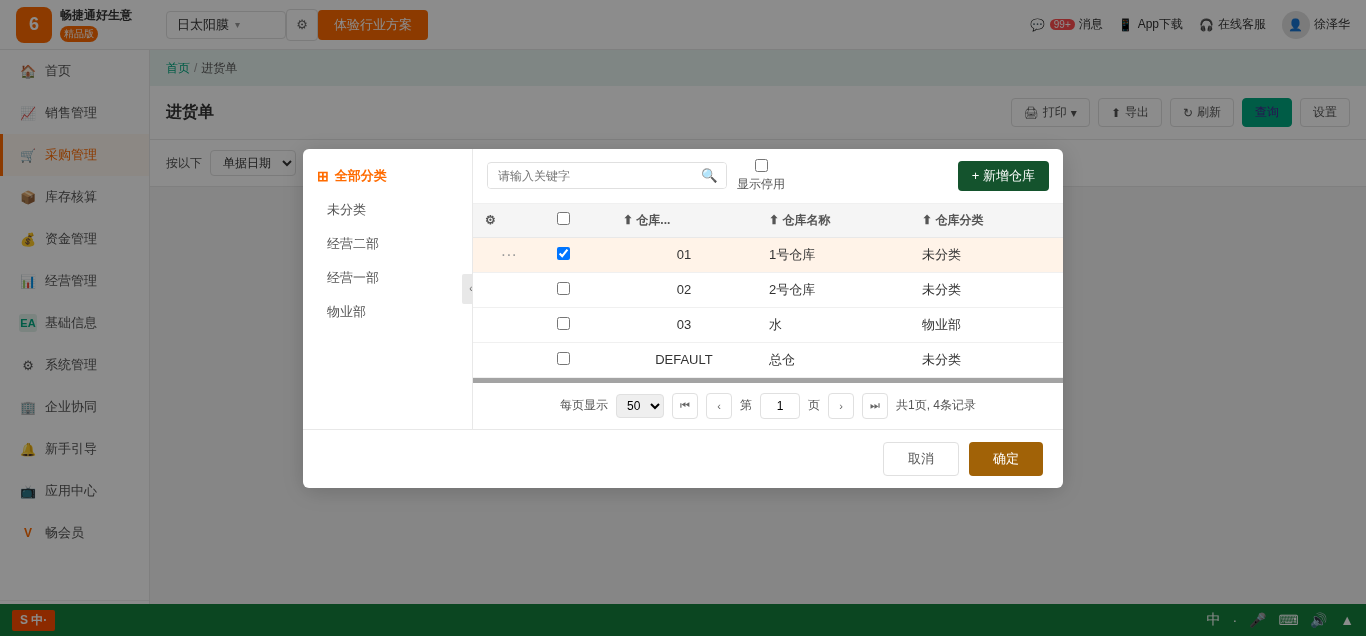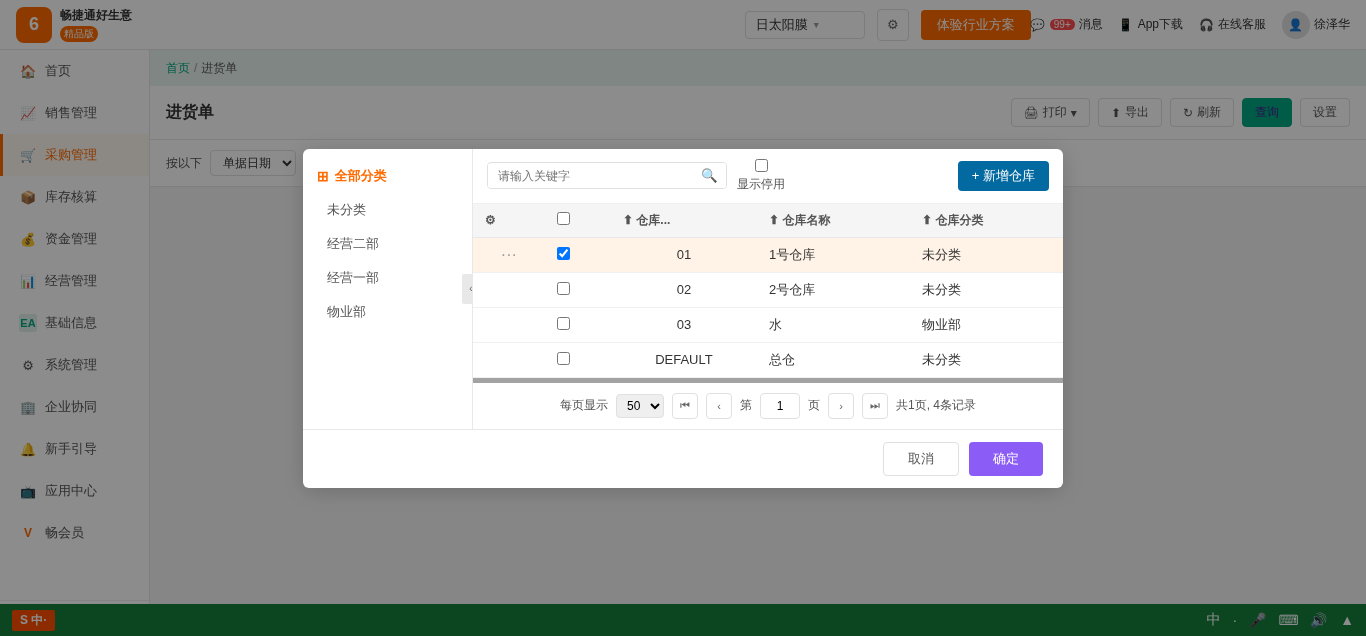--- a/index.html
+++ b/index.html
@@ -28,22 +28,21 @@
       display: flex; align-items: center; justify-content: center;
       color: #fff; font-size: 18px; font-weight: bold;
       margin-right: 8px;
     }
     .logo-badge { font-size: 10px; color: #fff; background: #ff6b00; padding: 1px 4px; border-radius: 8px; margin-top: 2px; display: inline-block; }
 
     .header-center {
       flex: 1;
       display: flex;
       align-items: center;
-      gap: 12px;
-      justify-content: flex-end;
+      gap: 0;
     }
     .store-selector {
       display: flex; align-items: center;
       border: 1px solid #e0e0e0; border-radius: 4px;
       padding: 4px 10px; cursor: pointer; color: #333; font-size: 13px;
       min-width: 120px;
     }
     .store-selector span { margin-right: 6px; }
     .chevron { color: #999; font-size: 10px; }
     .gear-btn {
@@ -188,21 +187,21 @@
     }
     .search-input {
       border: none; outline: none; padding: 5px 10px; font-size: 12px; flex: 1; color: #ec4899;
     }
     .search-icon-btn { padding: 5px 8px; background: #fff; border: none; cursor: pointer; color: #999; }
 
     .show-disabled-wrap { display: flex; align-items: center; gap: 4px; font-size: 12px; color: #555; flex-direction: column; }
     .checkbox-input { cursor: pointer; }
 
     .add-warehouse-btn {
-      background: #0369a1; color: #fff; border: none;
+      background: #14532d; color: #fff; border: none;
       padding: 6px 14px; border-radius: 4px; cursor: pointer; font-size: 13px;
       margin-left: auto; white-space: nowrap;
     }
 
     
     .data-table { width: 100%; border-collapse: collapse; flex: 1; }
     .data-table th {
       background: #f5f5f5; padding: 8px 12px; font-size: 12px; color: #555;
       border-bottom: 1px solid #e8e8e8; text-align: left; white-space: nowrap;
     }
@@ -242,21 +241,21 @@
     .modal-footer {
       padding: 12px 20px; border-top: 1px solid #e8e8e8;
       display: flex; justify-content: flex-end; gap: 10px;
     }
     .cancel-btn {
       padding: 7px 24px; border: 1px solid #e0e0e0; border-radius: 4px;
       background: #fff; cursor: pointer; font-size: 13px; color: #555;
     }
     .confirm-btn {
       padding: 7px 24px; border: none; border-radius: 4px;
-      background: #8b5cf6; color: #fff; cursor: pointer; font-size: 13px;
+      background: #a16207; color: #fff; cursor: pointer; font-size: 13px;
     }
 
     .dots-menu { color: #999; font-size: 16px; cursor: pointer; }
 
     
     .taskbar {
       position: fixed; bottom: 0; right: 0; left: 0;
       height: 32px; background: #15803d; display: flex; align-items: center;
       padding: 0 12px; z-index: 50; gap: 10px;
     }

